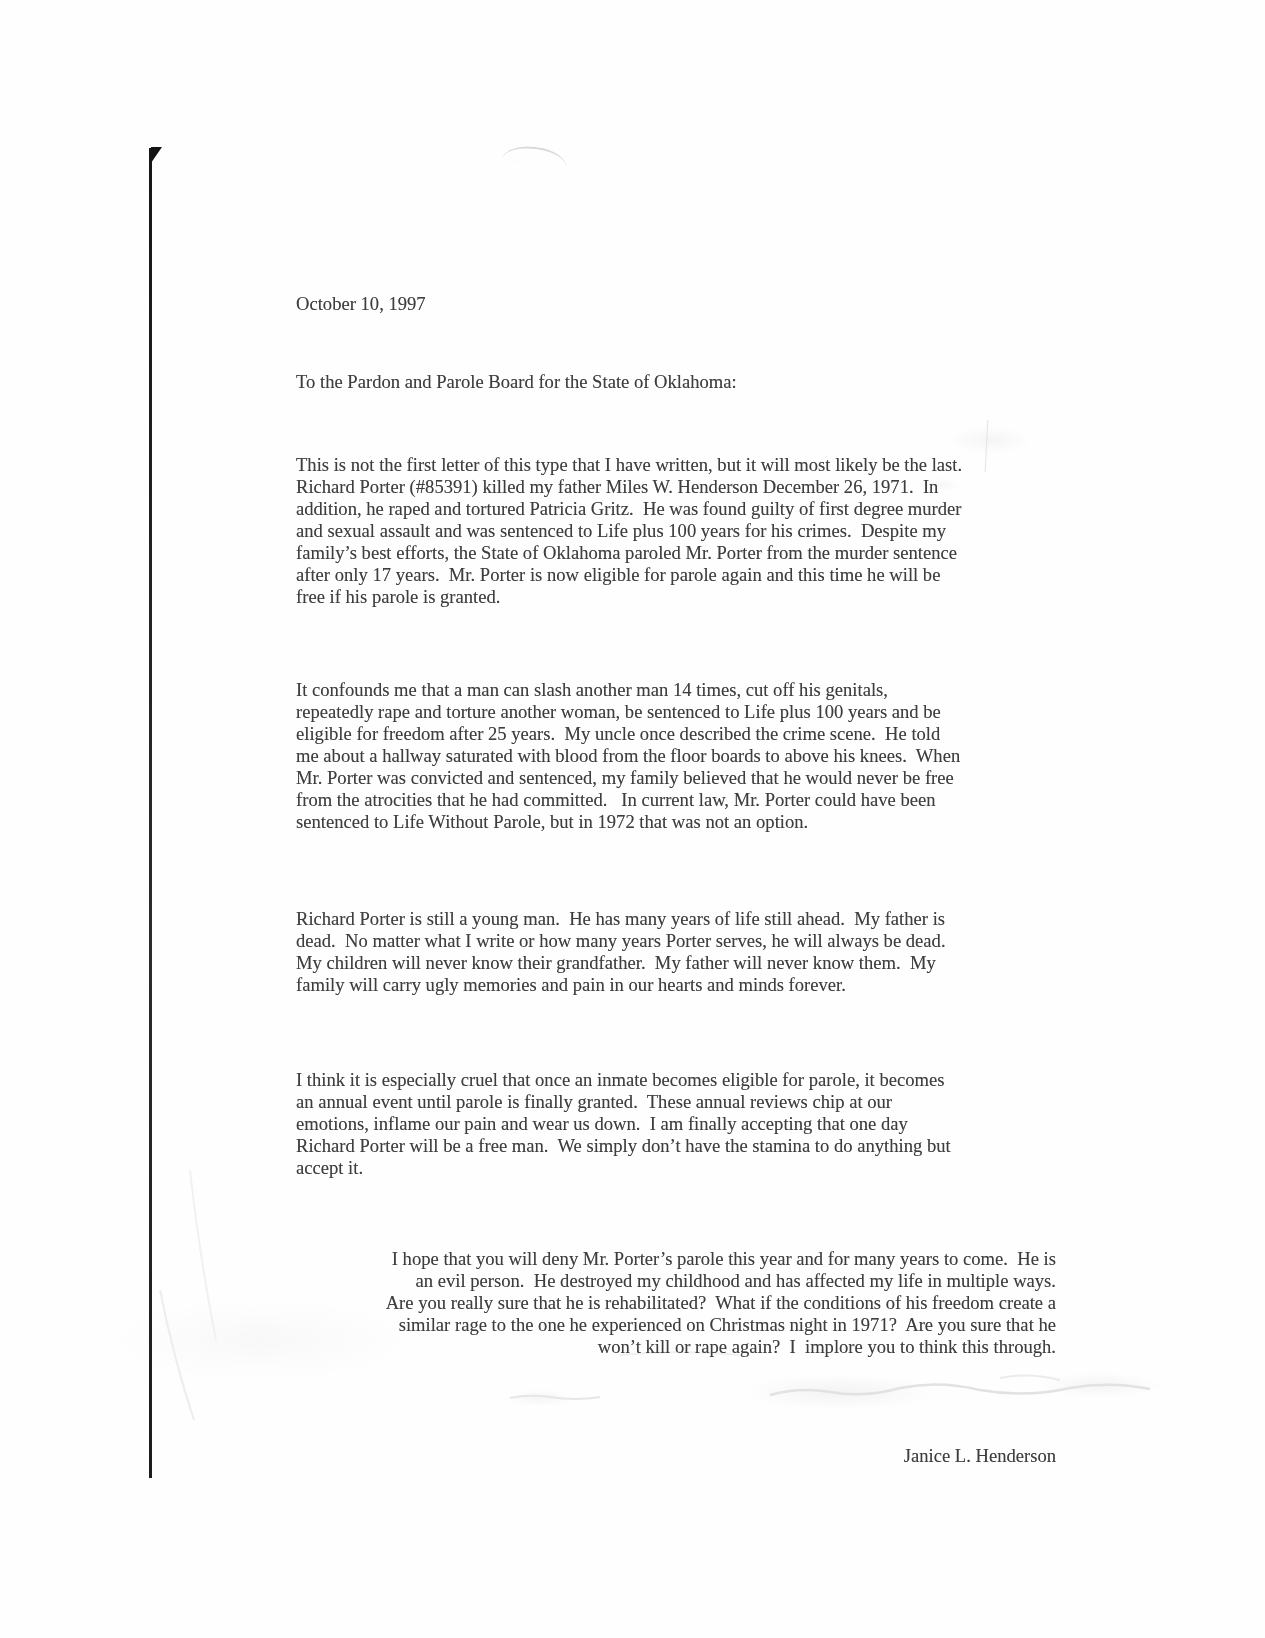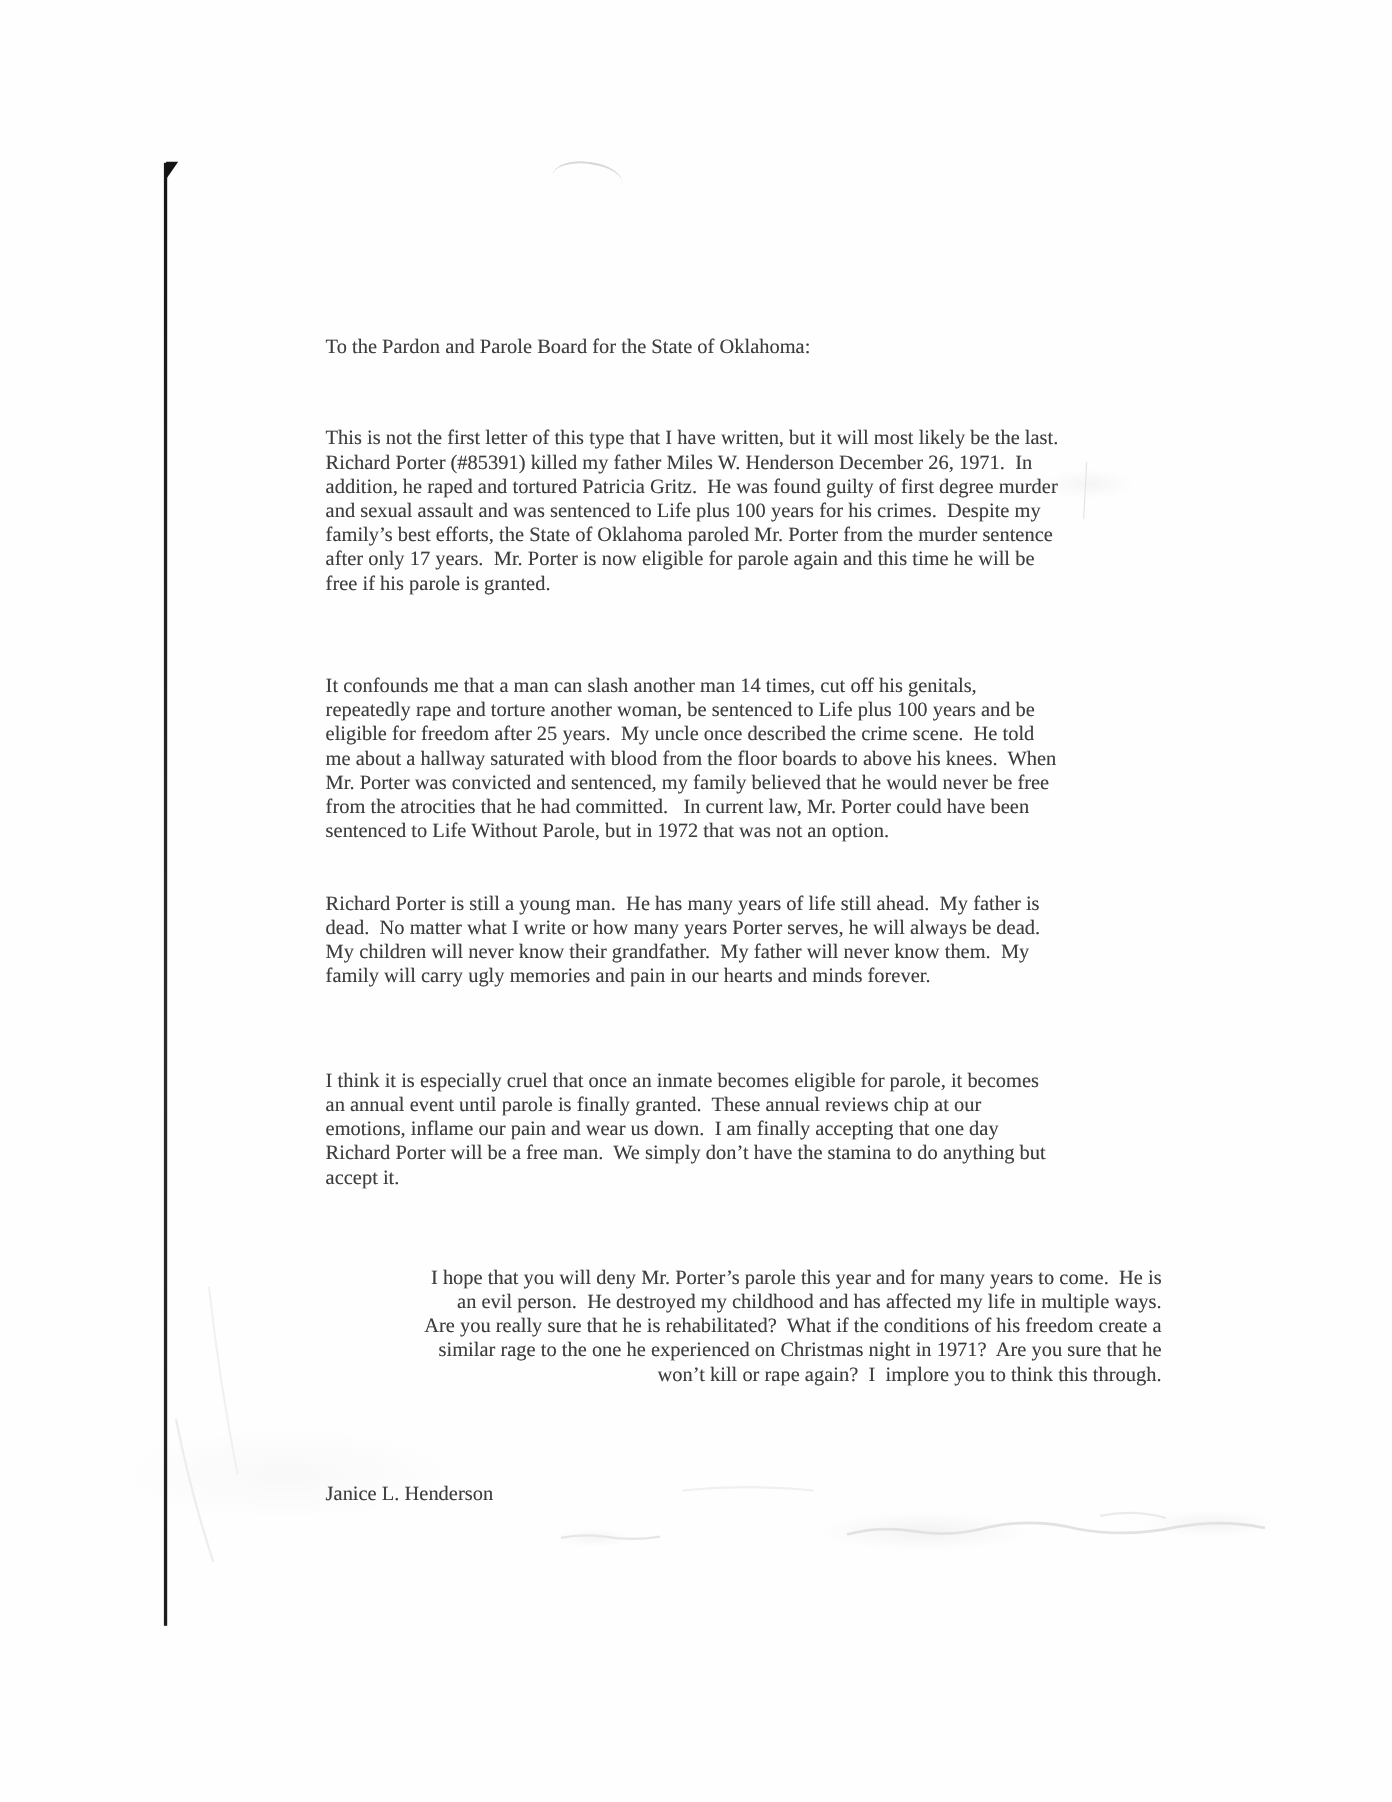--- a/index.html
+++ b/index.html
@@ -87,25 +87,25 @@
     color: #3e3e3e;
     font-size: 18.6px;
     line-height: 22px;
     white-space: pre-wrap;
     text-shadow: 0 0 0.6px rgba(70,70,70,0.45);
   }
   .letter p { margin: 0; }
   .letter .salutation { margin-top: 12px; }
   .letter .para-1 { margin-top: 17px; }
   .letter .para-2 { margin-top: 27px; }
-  .letter .para-3 { }
+  .letter .para-3 { margin-top: 31px; }
   .letter .para-4 { margin-top: 29px; }
   .letter .para-5 { margin-top: 25px; text-align: right; }
   .letter .closing { margin-top: 28px; }
-  .letter .signature { margin-top: 43px; }
+  .letter .signature { margin-top: 43px; text-align: right; }
 </style>
 </head>
 <body>
 
 <div class="scan-page">
 
   <div class="scan-edge-line"></div>
   <div class="scan-corner-wedge"></div>
   <div class="scan-top-curve"></div>
   <div class="scan-side-scratch"></div>
@@ -113,20 +113,21 @@
   <svg class="scan-wrinkles" width="1265" height="1638" viewBox="0 0 1265 1638">
     <path d="M510 1398 q 20 -4 40 -1 q 25 4 50 0" fill="none" stroke="#e6e6e6" stroke-width="2"></path>
     <path d="M770 1395 q 30 -8 60 -3 q 35 6 70 -4 q 40 -8 80 2 q 45 8 90 -2 q 40 -7 80 1" fill="none" stroke="#e2e2e2" stroke-width="2.5"></path>
     <path d="M1000 1378 q 30 -6 60 2" fill="none" stroke="#ebebeb" stroke-width="2"></path>
     <path d="M160 1290 q 14 70 34 130" fill="none" stroke="#ededed" stroke-width="2"></path>
     <path d="M190 1170 q 10 90 26 170" fill="none" stroke="#f1f1f1" stroke-width="2"></path>
     <path d="M620 1355 q 60 -6 120 0" fill="none" stroke="#f0f0f0" stroke-width="2"></path>
   </svg>
 
   <div class="letter">
+    <p class="date">October 10, 1997</p>
     <p class="salutation">To the Pardon and Parole Board for the State of Oklahoma:</p>
     <p class="para-1">This is not the first letter of this type that I have written, but it will most likely be the last.
 Richard Porter (#85391) killed my father Miles W. Henderson December 26, 1971.  In
 addition, he raped and tortured Patricia Gritz.  He was found guilty of first degree murder
 and sexual assault and was sentenced to Life plus 100 years for his crimes.  Despite my
 family’s best efforts, the State of Oklahoma paroled Mr. Porter from the murder sentence
 after only 17 years.  Mr. Porter is now eligible for parole again and this time he will be
 free if his parole is granted.</p>
     <p class="para-2">It confounds me that a man can slash another man 14 times, cut off his genitals,
 repeatedly rape and torture another woman, be sentenced to Life plus 100 years and be

